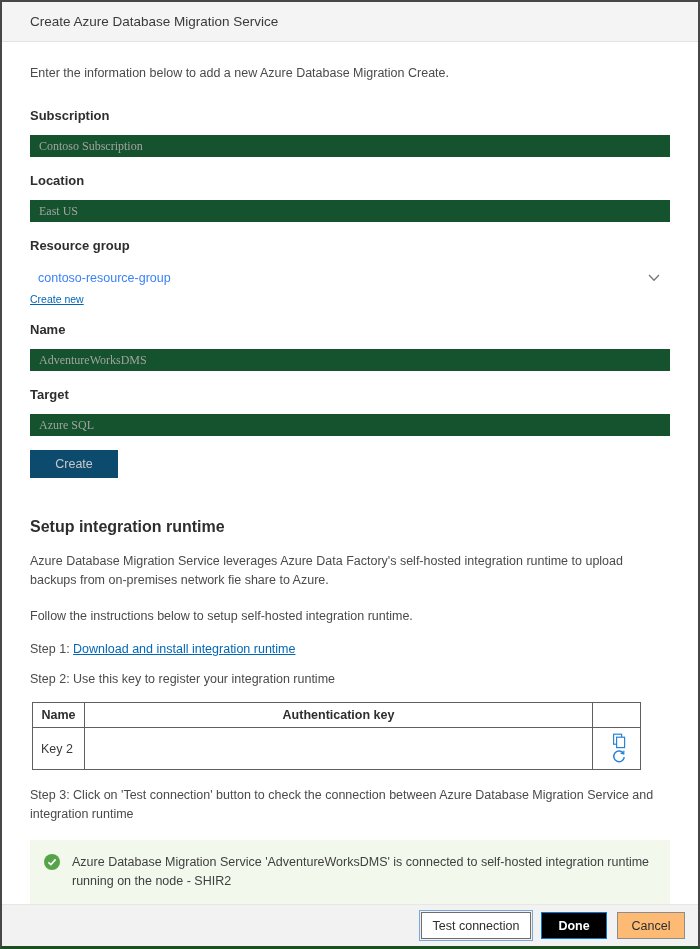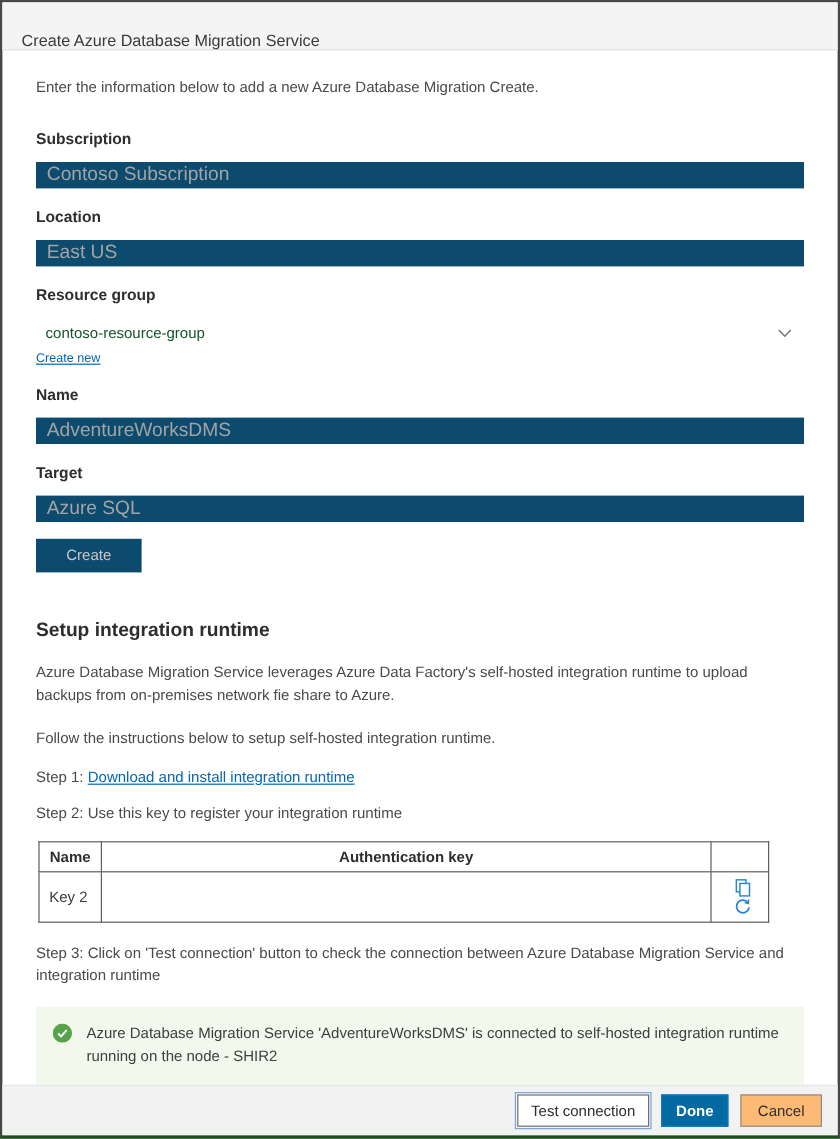--- a/index.html
+++ b/index.html
@@ -15,47 +15,48 @@
     width: 700px; height: 949px;
     background: #fff;
     border: 2px solid #474747;
     border-bottom: 3px solid #1d4f1e;
     display: flex; flex-direction: column;
   }
   .titlebar {
     height: 40px; flex: 0 0 40px;
     background: #f4f4f4;
     border-bottom: 1px solid #e3e3e3;
-    display: flex; align-items: flex-end;
-    padding: 0 16px;
+    display: flex; align-items: center;
+    padding: 0 28px;
     font-size: 13.5px; color: #3a3a3a;
   }
   .body {
     position: relative;
     flex: 1 1 auto;
     padding: 24px 28px 0 28px;
     overflow: hidden;
     font-size: 12.5px;
   }
   .intro { color: #4a4a4a; margin-bottom: 28px; }
   .field-label {
     font-weight: bold; color: #2e2e2e; font-size: 13px;
     margin-top: 16px; margin-bottom: 12px;
   }
   .field-disabled {
-    height: 22px; background: #0c4a6e;
-    color: #a3a3a3; font-size: 16px;
+    height: 22px; background: #14532d;
+    color: #a3a3a3; font-size: 12px;
     display: flex; align-items: center;
     padding: 0 9px;
+    font-family: Liberation Serif, serif;
   }
   .select-row {
     height: 26px; background: #fff;
     display: flex; align-items: center; justify-content: space-between;
     padding: 0 10px 0 8px;
-    font-size: 12.5px; color: #14532d;
+    font-size: 12.5px; color: #3b82f6;
     cursor: pointer;
   }
   .link {
     color: #0067b8; text-decoration: underline;
     font-size: 10.5px; cursor: pointer;
   }
   .create-new { display: inline-block; margin-top: 2px; }
   .btn-disabled {
     margin-top: 14px;
     width: 88px; height: 28px;
@@ -114,21 +115,21 @@
     font-family: "Liberation Sans", sans-serif;
     cursor: pointer;
     display: inline-flex; align-items: center; justify-content: center;
   }
   .btn-test {
     width: 110px; background: #fff; color: #2e2e2e;
     border: 1px solid #6d6d6d;
     outline: 1px solid #7aa7d4; outline-offset: 1px; text-align: right;
   }
   .btn-done {
-    width: 56px; background: #0369a1; color: #fff;
+    width: 66px; background: #000000; color: #fff;
     border: 1px solid #0078d4; font-weight: bold;
   }
   .btn-cancel {
     width: 68px; background: #fdba74; color: #2e2e2e;
     border: 1px solid #8c8c8c;
   }
 </style>
 </head>
 <body>
 

